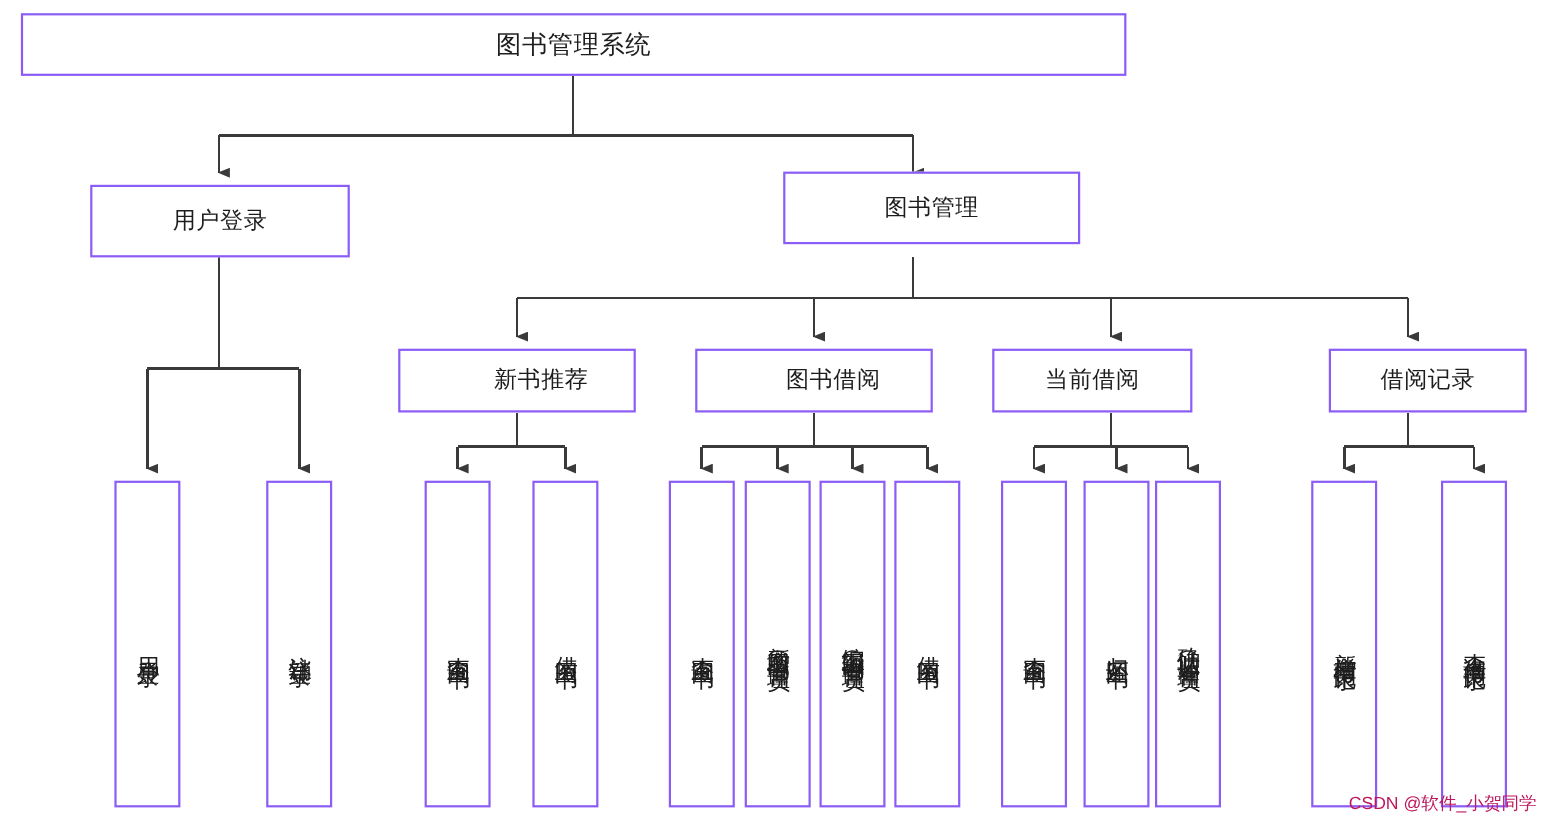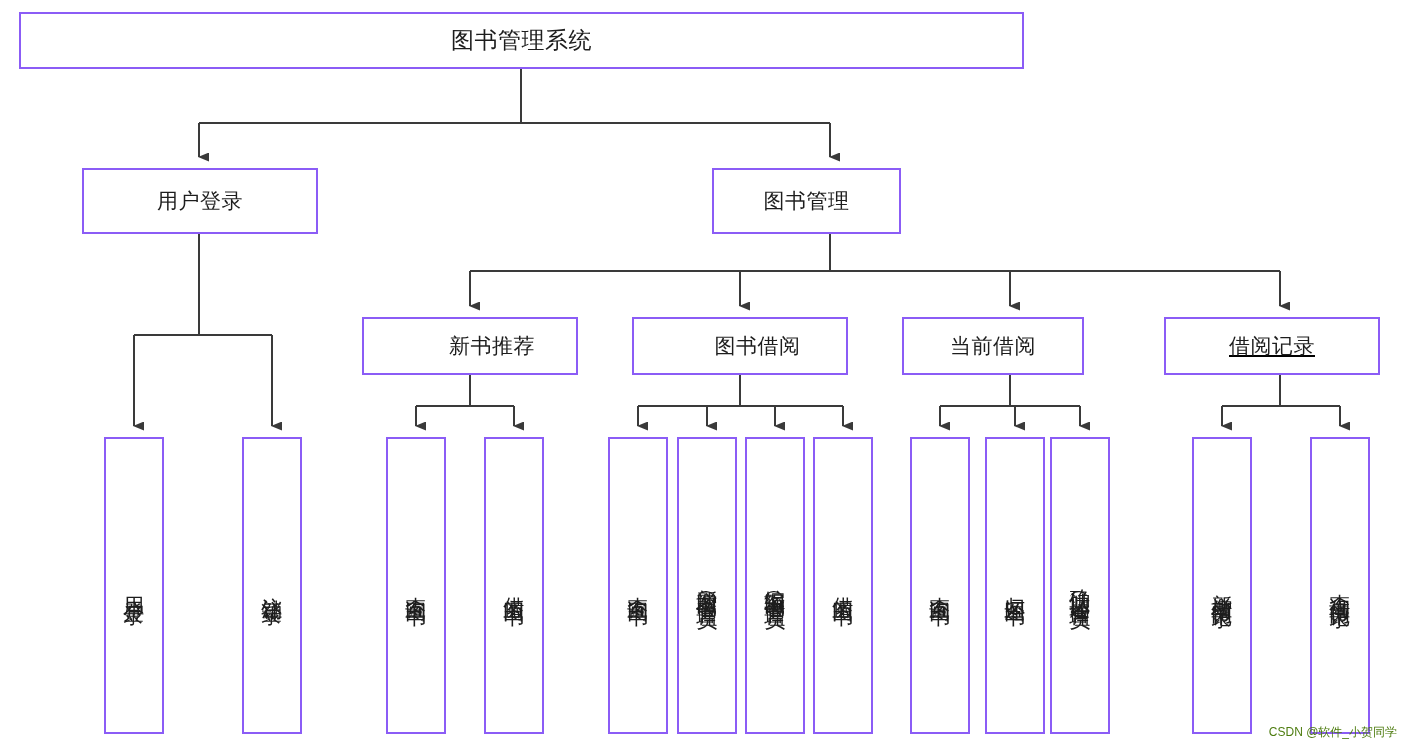--- a/index.html
+++ b/index.html
@@ -50,22 +50,22 @@
     letter-spacing: 3px;
     font-size: 21px;
   }
   .node-box.title .node-label {
     font-size: 23px;
   }
   .watermark {
     position: absolute;
     right: 8px;
     bottom: 6px;
-    font-size: 12px;
-    color: #4d7c0f;
+    font-size: 16px;
+    color: #be185d;
     white-space: nowrap;
     z-index: 9;
     font-family: "Liberation Sans", "DejaVu Sans", sans-serif;
   }
 </style>
 </head>
 <body>
 
 <div id="diagram-root">
 
@@ -119,34 +119,34 @@
     </g>
   </svg>
 
   <div class="node-box title" style="left: 19px; top: 12px; width: 1005px; height: 57px;">
     <span class="node-label">图书管理系统</span>
   </div>
 
   <div class="node-box" style="left: 82px; top: 168px; width: 236px; height: 66px;">
     <span class="node-label">用户登录</span>
   </div>
-  <div class="node-box" style="left: 712px; top: 168px; width: 189px; height: 66px;">
+  <div class="node-box" style="left: 712px; top: 156px; width: 270px; height: 66px;">
     <span class="node-label">图书管理</span>
   </div>
 
   <div class="node-box" style="left: 362px; top: 317px; width: 216px; height: 58px; padding-left: 44px;">
     <span class="node-label">新书推荐</span>
   </div>
   <div class="node-box" style="left: 632px; top: 317px; width: 216px; height: 58px; padding-left: 35px;">
     <span class="node-label">图书借阅</span>
   </div>
   <div class="node-box" style="left: 902px; top: 317px; width: 182px; height: 58px;">
     <span class="node-label">当前借阅</span>
   </div>
-  <div class="node-box" style="left: 1164px; top: 317px; width: 216px; height: 58px; text-decoration: underline;">
+  <div class="node-box" style="left: 1208px; top: 317px; width: 180px; height: 58px;">
     <span class="node-label">借阅记录</span>
   </div>
 
   <div class="node-box vertical" style="left: 104px; top: 437px; width: 60px; height: 297px;">
     <span class="node-label">用户登录</span>
   </div>
   <div class="node-box vertical" style="left: 242px; top: 437px; width: 60px; height: 297px;">
     <span class="node-label">注销登录</span>
   </div>
   <div class="node-box vertical" style="left: 386px; top: 437px; width: 60px; height: 297px;">

